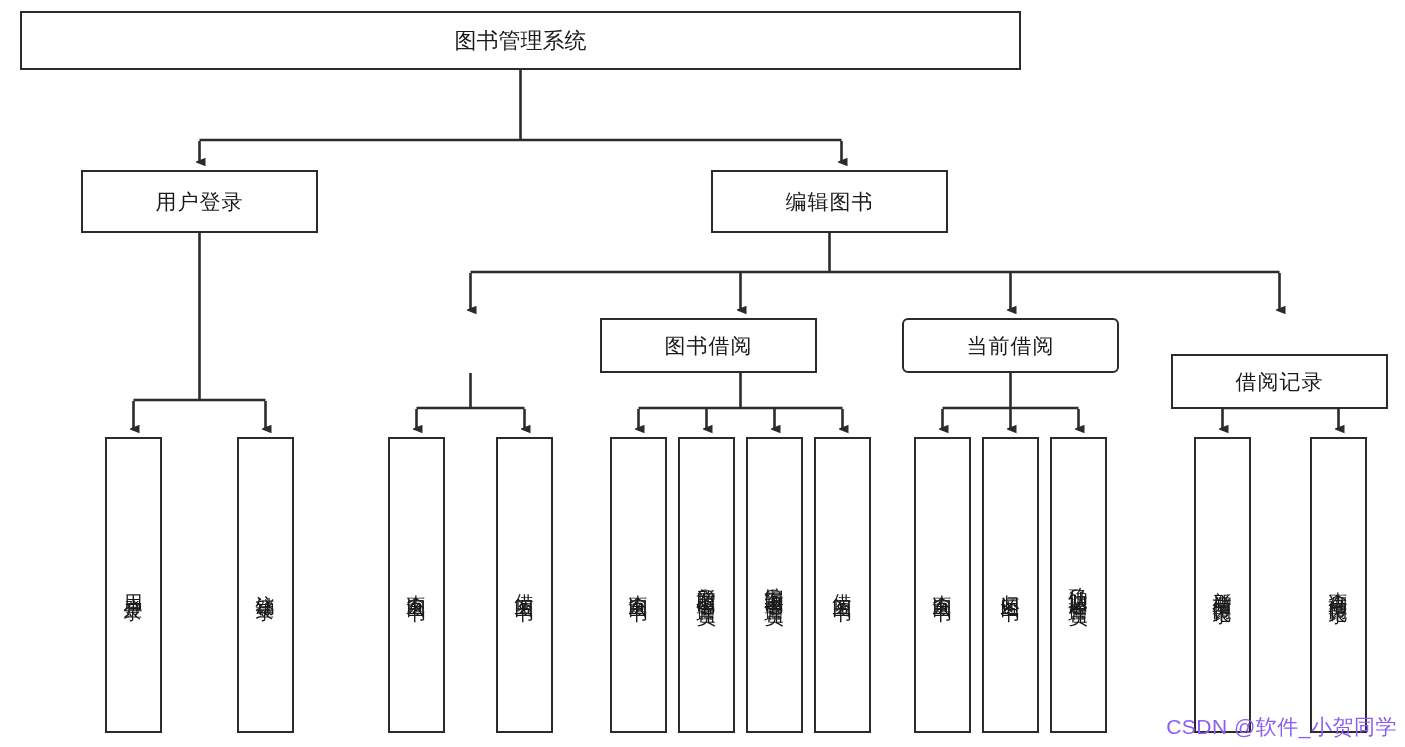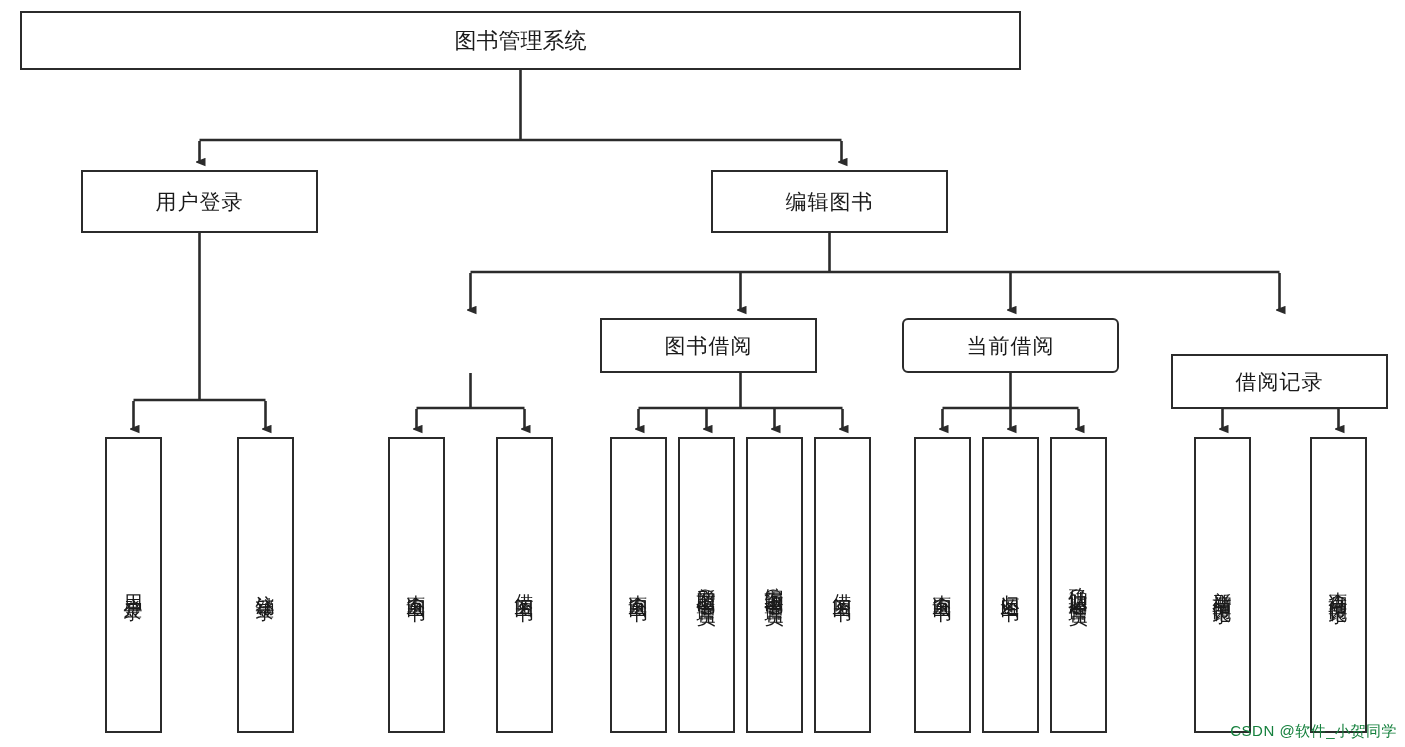--- a/index.html
+++ b/index.html
@@ -55,22 +55,22 @@
     text-orientation: upright;
     white-space: nowrap;
     letter-spacing: 3px;
     line-height: 1;
     display: block;
   }
   .watermark {
     position: absolute;
     right: 8px;
     bottom: 6px;
-    font-size: 15px;
-    color: #15803d;
+    font-size: 21px;
+    color: #8b5cf6;
     white-space: nowrap;
     letter-spacing: 0.5px;
   }
 </style>
 </head>
 <body>
 
 <div id="canvas">
 
   <svg class="connectors" viewBox="0 0 1405 747" xmlns="http://www.w3.org/2000/svg">

